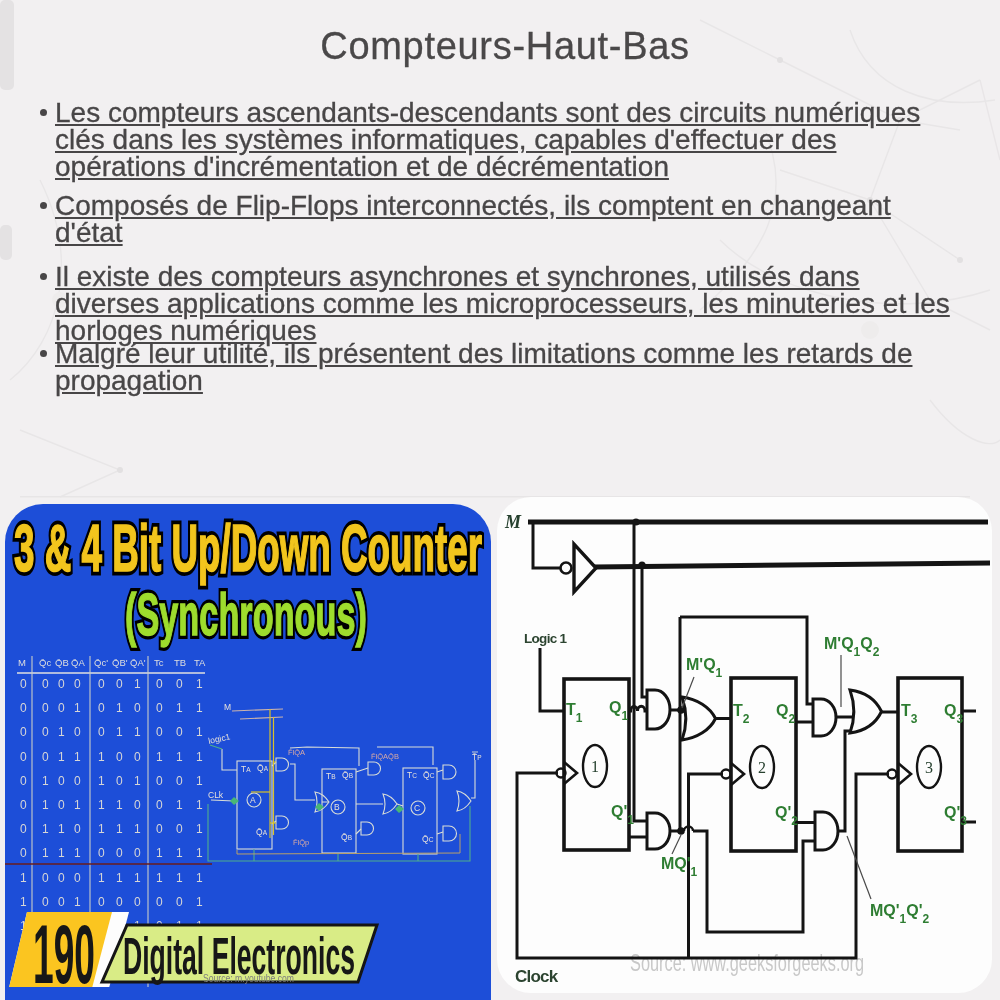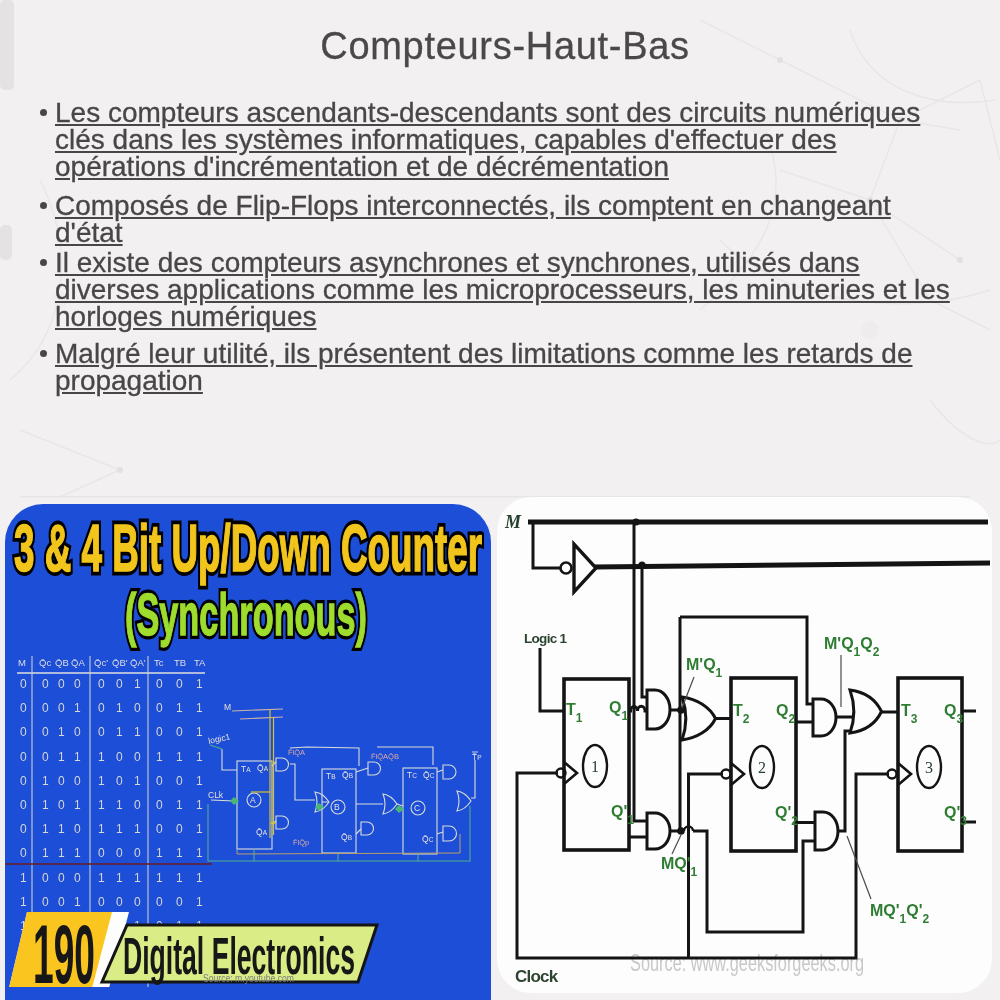--- a/index.html
+++ b/index.html
@@ -44,21 +44,21 @@
 
 <div class="bullets">
   <div class="bi" style="top:99px">
       <span class="dot"></span>
       <span class="tx">Les compteurs ascendants-descendants sont des circuits numériques<br>clés dans les systèmes informatiques, capables d'effectuer des<br>opérations d'incrémentation et de décrémentation</span>
     </div>
   <div class="bi" style="top:192px">
       <span class="dot"></span>
       <span class="tx">Composés de Flip-Flops interconnectés, ils comptent en changeant<br>d'état</span>
     </div>
-  <div class="bi" style="top:249px">
+  <div class="bi" style="top:263px">
       <span class="dot"></span>
       <span class="tx">Il existe des compteurs asynchrones et synchrones, utilisés dans<br>diverses applications comme les microprocesseurs, les minuteries et les<br>horloges numériques</span>
     </div>
   <div class="bi" style="top:340px">
       <span class="dot"></span>
       <span class="tx">Malgré leur utilité, ils présentent des limitations comme les retards de<br>propagation</span>
     </div>
 </div>
 
 <div style="position:absolute;left:5px;top:504px;width:486px;height:540px;border-radius:38px;background:#1d4ed8;overflow:hidden">

